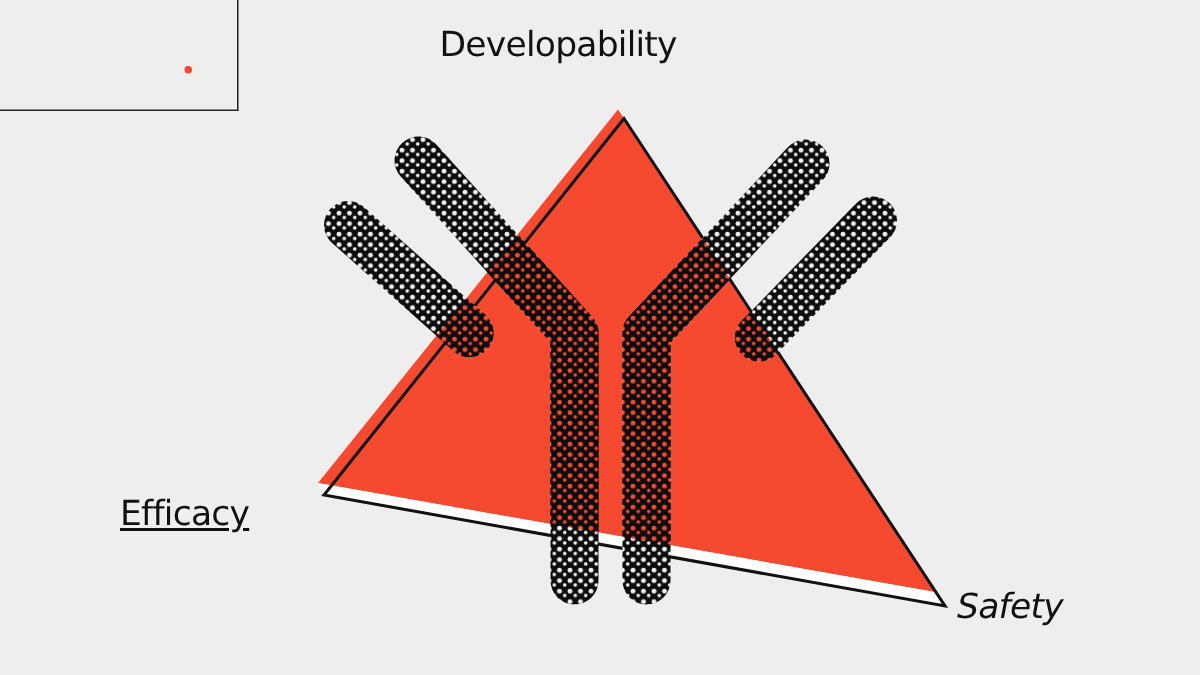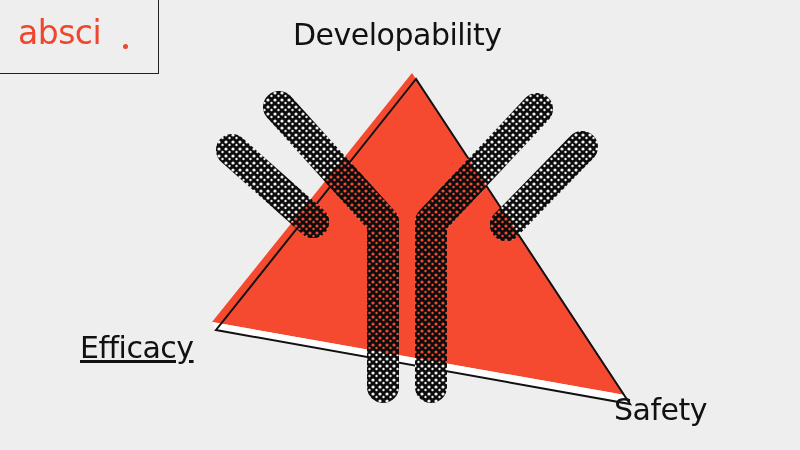--- a/index.html
+++ b/index.html
@@ -3,29 +3,28 @@
 <meta charset="utf-8">
 <style>
   html, body { margin:0; padding:0; }
   body { width:800px; height:450px; background:#eeeeee; position:relative; overflow:hidden;
          font-family:"DejaVu Sans", "Liberation Sans", sans-serif; }
   .logo-box { position:absolute; left:-2px; top:-2px; width:161px; height:76px;
               border:1.5px solid #222; border-left:none; border-top:none; box-sizing:border-box; }
   .logo-text { position:absolute; left:20px; top:15px; font-size:33px; letter-spacing:-0.5px;
                font-family:"DejaVu Sans", sans-serif; font-weight:normal; }
   .logo-dot { position:absolute; left:125px; top:46px; width:5px; height:5px; border-radius:50%; }
-  .label { position:absolute; color:#111; font-size:30px; letter-spacing:-0.5px;
+  .label { position:absolute; color:#111; font-size:23px; letter-spacing:-0.5px;
            font-family:"DejaVu Sans", sans-serif; white-space:nowrap; }
   svg.diagram { position:absolute; left:0; top:0; }
 </style>
 </head>
 <body>
 
 <div class="logo-box">
-  <span class="logo-text" style="color:#f0462d">absci</span>
   <span class="logo-dot" style="background:#f0462d"></span>
 </div>
 
 <svg class="diagram" width="800" height="450" viewBox="0 0 800 450">
   <defs>
     <pattern id="dots" width="7" height="7" patternUnits="userSpaceOnUse">
       <rect width="7" height="7" fill="#0d0d0d"></rect>
       <circle cx="2" cy="2" r="1.6" fill="#f2f2f2"></circle>
       <circle cx="5.5" cy="5" r="1.2" fill="#f2f2f2"></circle>
     </pattern>
@@ -55,13 +54,13 @@
   <g clip-path="url(#triClip)" fill="none" stroke="url(#dotsRed)" stroke-linecap="round" stroke-linejoin="round" stroke-width="32">
     <line x1="232" y1="150" x2="313" y2="222"></line>
     <polyline points="279,107 383,222 383,387"></polyline>
     <polyline points="537,109 431,222 431,387"></polyline>
     <line x1="582" y1="147" x2="506" y2="225"></line>
   </g>
 </svg>
 
 <div class="label" style="left:293px; top:17px;">Developability</div>
 <div class="label" style="left:80px; top:330px;text-decoration:underline;">Efficacy</div>
-<div class="label" style="left:614px; top:392px;">Safety</div>
+<div class="label" style="left:638px; top:392px;font-style:italic;">Safety</div>
 
 </body></html>

